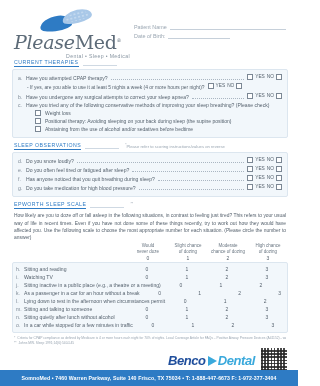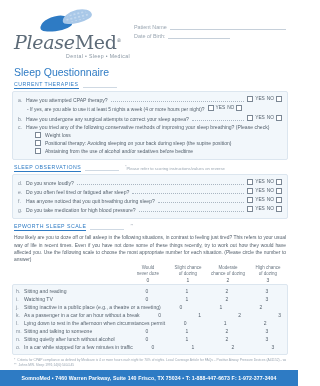--- a/index.html
+++ b/index.html
@@ -126,21 +126,20 @@
         <span class="lbl">Patient Name</span>
         <span class="rule"></span>
       </div>
       <div class="pat-row short">
         <span class="lbl">Date of Birth:</span>
         <span class="rule"></span>
       </div>
     </div>
   </div>
 
-  <div class="title">Sleep Questionnaire</div>
 
   <div class="sec-head">
     <span class="name">CURRENT THERAPIES</span>
     <span class="rule"></span>
   </div>
 
   <div class="panel">
     <div class="q">
       <span class="ltr">a.</span>
       <span class="txt">Have you attempted CPAP therapy?</span>

